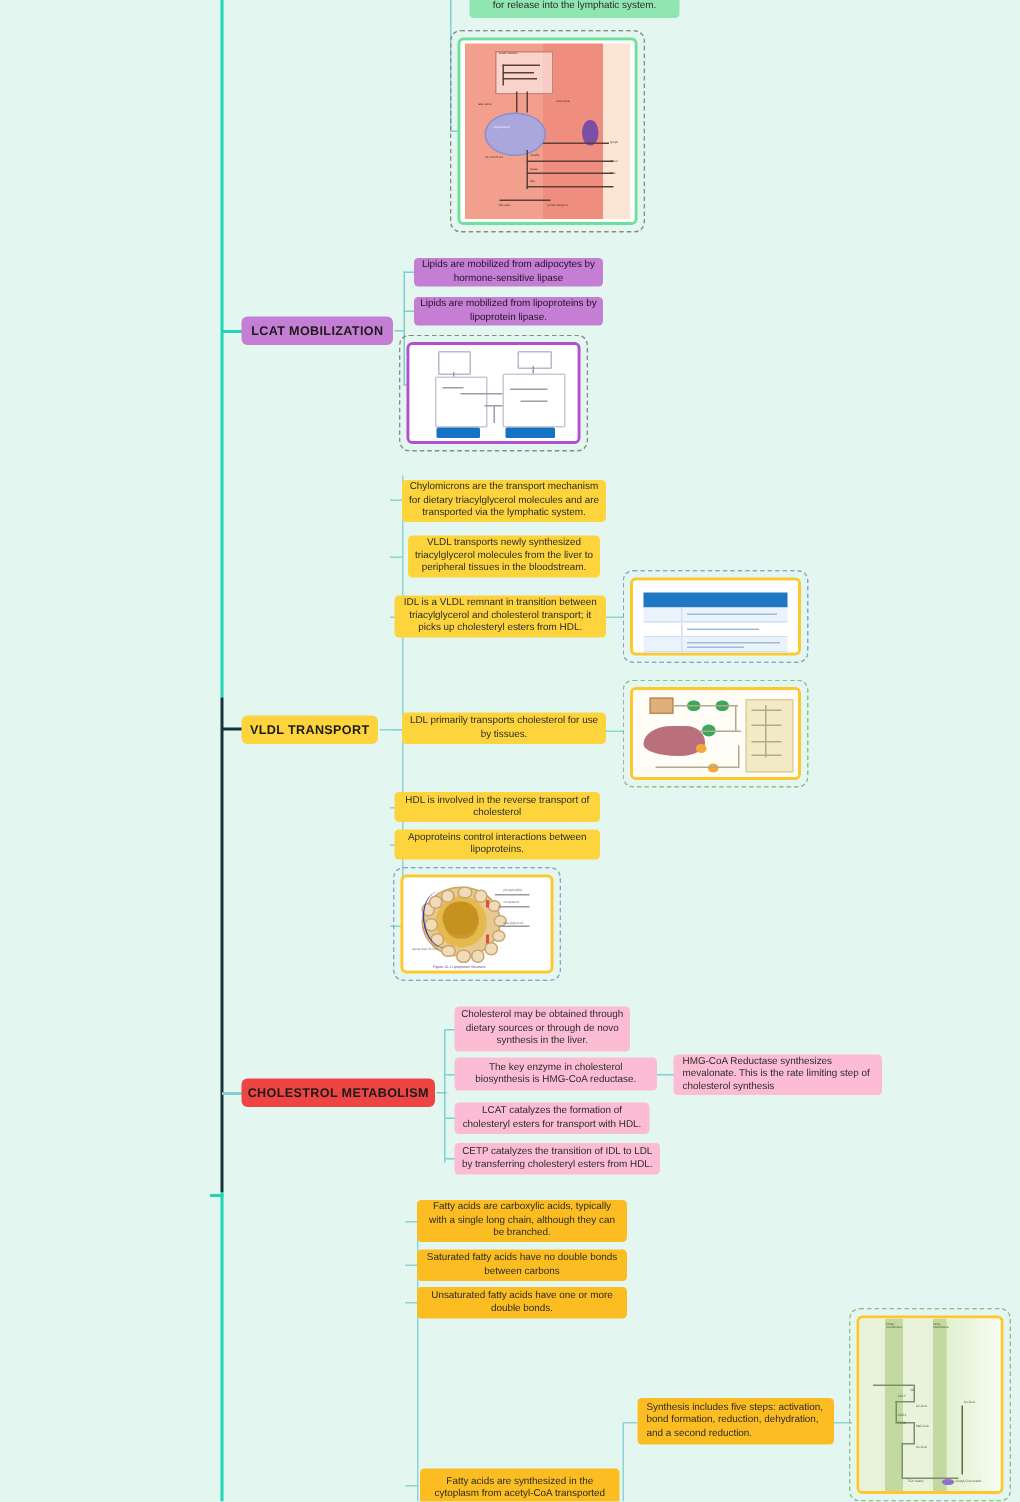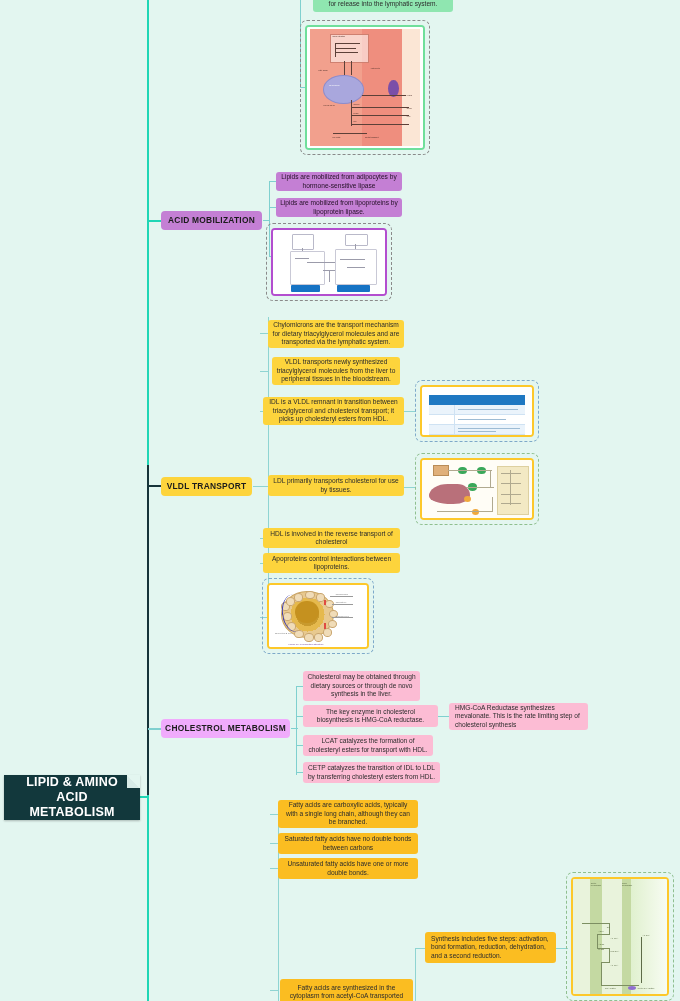--- a/index.html
+++ b/index.html
@@ -43,21 +43,21 @@
   .node.lbl{
     font-weight:bold;font-size:8.4px;letter-spacing:.25px;color:#1b1b1b;
     border-radius:4px;
   }
   .node.left{text-align:left;justify-content:flex-start;}
 
   .g{background:#8fe6b0;}
   .p{background:#c47fd4;color:#241026;}
   .y{background:#fdd43c;}
   .o{background:#fbbd21;}
-  .pk{background:#f0abfc;}
+  .pk{background:#ef4444;}
   .pk2{background:#fcbcd4;}
 
   
   .frame{
     position:absolute;box-sizing:border-box;
     border:1.4px dashed #8a8a8a;border-radius:7px;padding:4px;
   }
   .frame > .inner{
     box-sizing:border-box;width:100%;height:100%;border-radius:4px;
     overflow:hidden;position:relative;background:#fff;
@@ -192,21 +192,21 @@
         <div class="tt" style="left:86%;top:66%;">blood</div>
         <div class="tt" style="left:86%;top:73%;">liver</div>
         <div class="hl" style="left:22%;top:88%;width:30%;"></div>
         <div class="tt" style="left:22%;top:90%;">bile salts</div>
         <div class="tt" style="left:50%;top:90%;">portal transport</div>
         <div class="tt" style="left:14%;top:64%;">C1 C2 C3 C4</div>
       </div>
     </div>
   </div>
 
-  <div class="node p lbl" style="left:161px;top:211px;width:101px;height:19px;">ACID MOBILIZATION</div>
+  <div class="node p lbl" style="left:161px;top:211px;width:101px;height:19px;">LCAT MOBILIZATION</div>
 
   <div class="ln pale" style="left:269px;top:181px;width:1.4px;height:76px;"></div>
   <div class="ln pale" style="left:263px;top:220px;width:7px;height:1.4px;"></div>
   <div class="ln pale" style="left:269px;top:181px;width:8px;height:1.4px;"></div>
   <div class="ln pale" style="left:269px;top:207px;width:8px;height:1.4px;"></div>
   <div class="ln pale" style="left:269px;top:256px;width:8px;height:1.4px;"></div>
 
   <div class="node p" style="left:276px;top:172px;width:126px;height:19px;">Lipids are mobilized from adipocytes by hormone-sensitive lipase</div>
   <div class="node p" style="left:276px;top:198px;width:126px;height:19px;">Lipids are mobilized from lipoproteins by lipoprotein lipase.</div>
 
@@ -396,18 +396,14 @@
         <div class="tt" style="left:40%;top:74%;">Ac-CoA</div>
         <div class="arw" style="left:72%;top:50%;height:40%;"></div>
         <div class="tt" style="left:74%;top:48%;">Ac-CoA</div>
         <div class="tt" style="left:34%;top:94%;">TCA matrix</div>
         <div class="ov" style="left:58%;top:93%;"></div>
         <div class="tt" style="left:68%;top:94%;">Acetyl-CoA matrix</div>
       </div>
     </div>
   </div>
 
-  <div class="root">
-    <span class="txt">LIPID &amp; AMINO ACID METABOLISM</span>
-    <span class="fold"></span>
-  </div>
 
 </div>
 
 </body></html>

